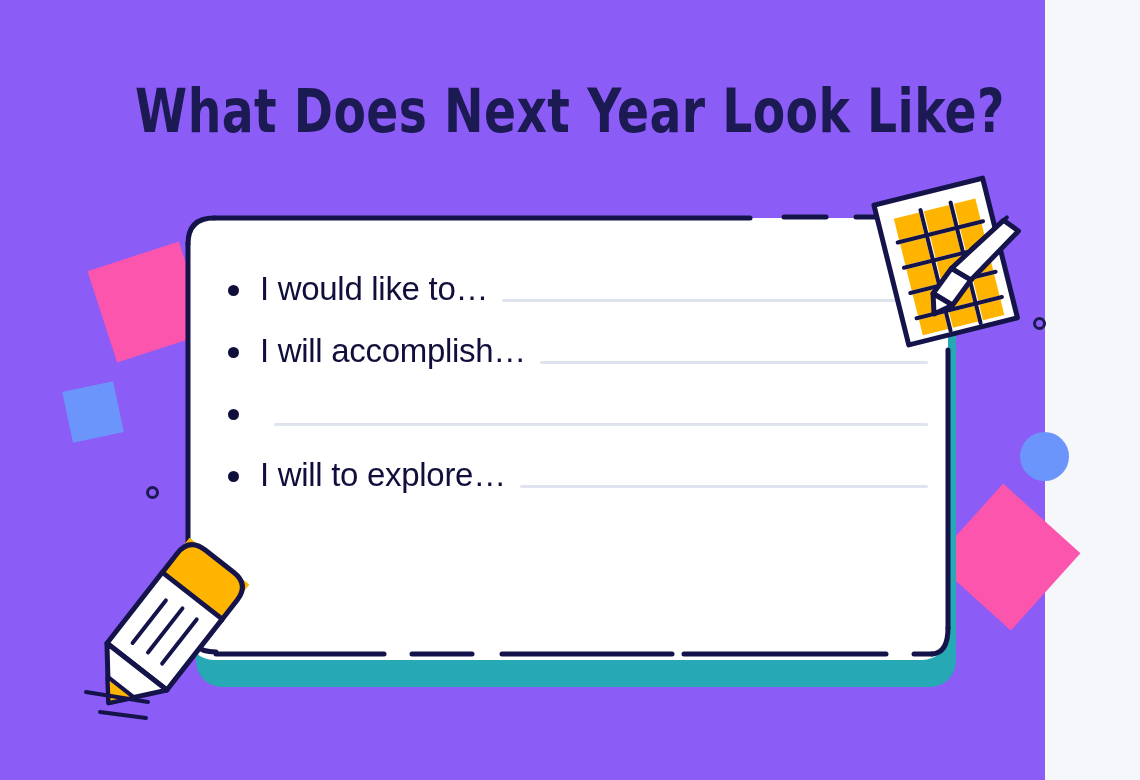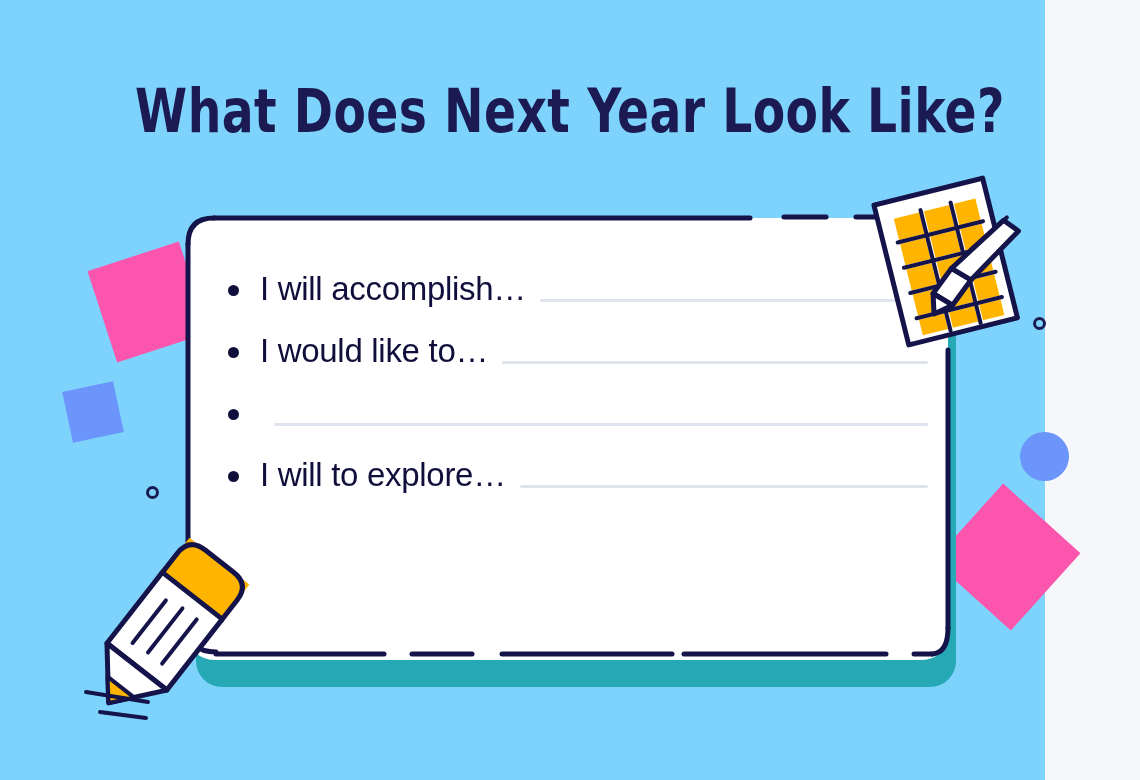--- a/index.html
+++ b/index.html
@@ -11,21 +11,21 @@
     height: 780px;
     background: #f6f7fa;
     font-family: "Liberation Sans", sans-serif;
     overflow: hidden;
     position: relative;
   }
   #stage {
     position: relative;
     width: 1045px;
     height: 780px;
-    background: #7dd3fc;
+    background: #8b5cf6;
   }
 
   
   .title {
     position: absolute;
     left: 0;
     top: 78px;
     width: 1140px;
     text-align: center;
     font-family: "Liberation Sans Narrow", "DejaVu Sans Condensed", "Liberation Sans", sans-serif;
@@ -187,27 +187,27 @@
       <path d="M760 450 Q776 449 776 424"></path>
 
       <path d="M776 146 L776 424"></path>
     </g>
   </svg>
 
   <div class="list">
 
     <div class="list-item">
       <span class="bullet"></span>
+      <span class="item-text">I would like to…</span>
+      <span class="write-line"></span>
+    </div>
+
+    <div class="list-item">
+      <span class="bullet"></span>
       <span class="item-text">I will accomplish…</span>
-      <span class="write-line"></span>
-    </div>
-
-    <div class="list-item">
-      <span class="bullet"></span>
-      <span class="item-text">I would like to…</span>
       <span class="write-line"></span>
     </div>
 
     <div class="list-item">
       <span class="bullet"></span>
       <span class="write-line"></span>
     </div>
 
 
     <div class="list-item">

